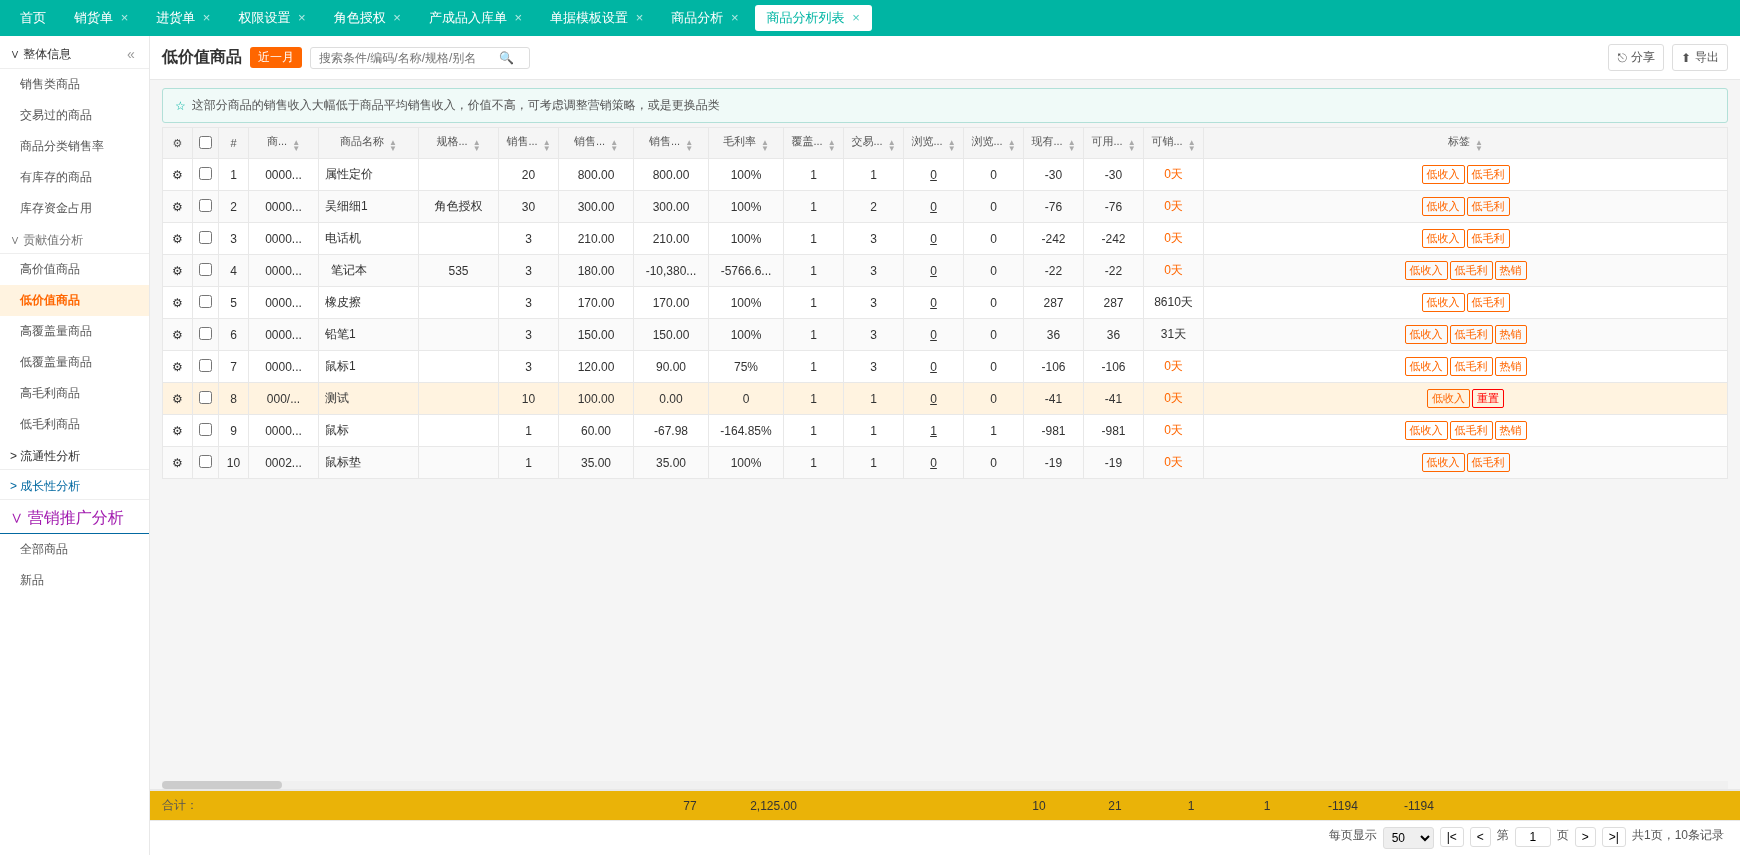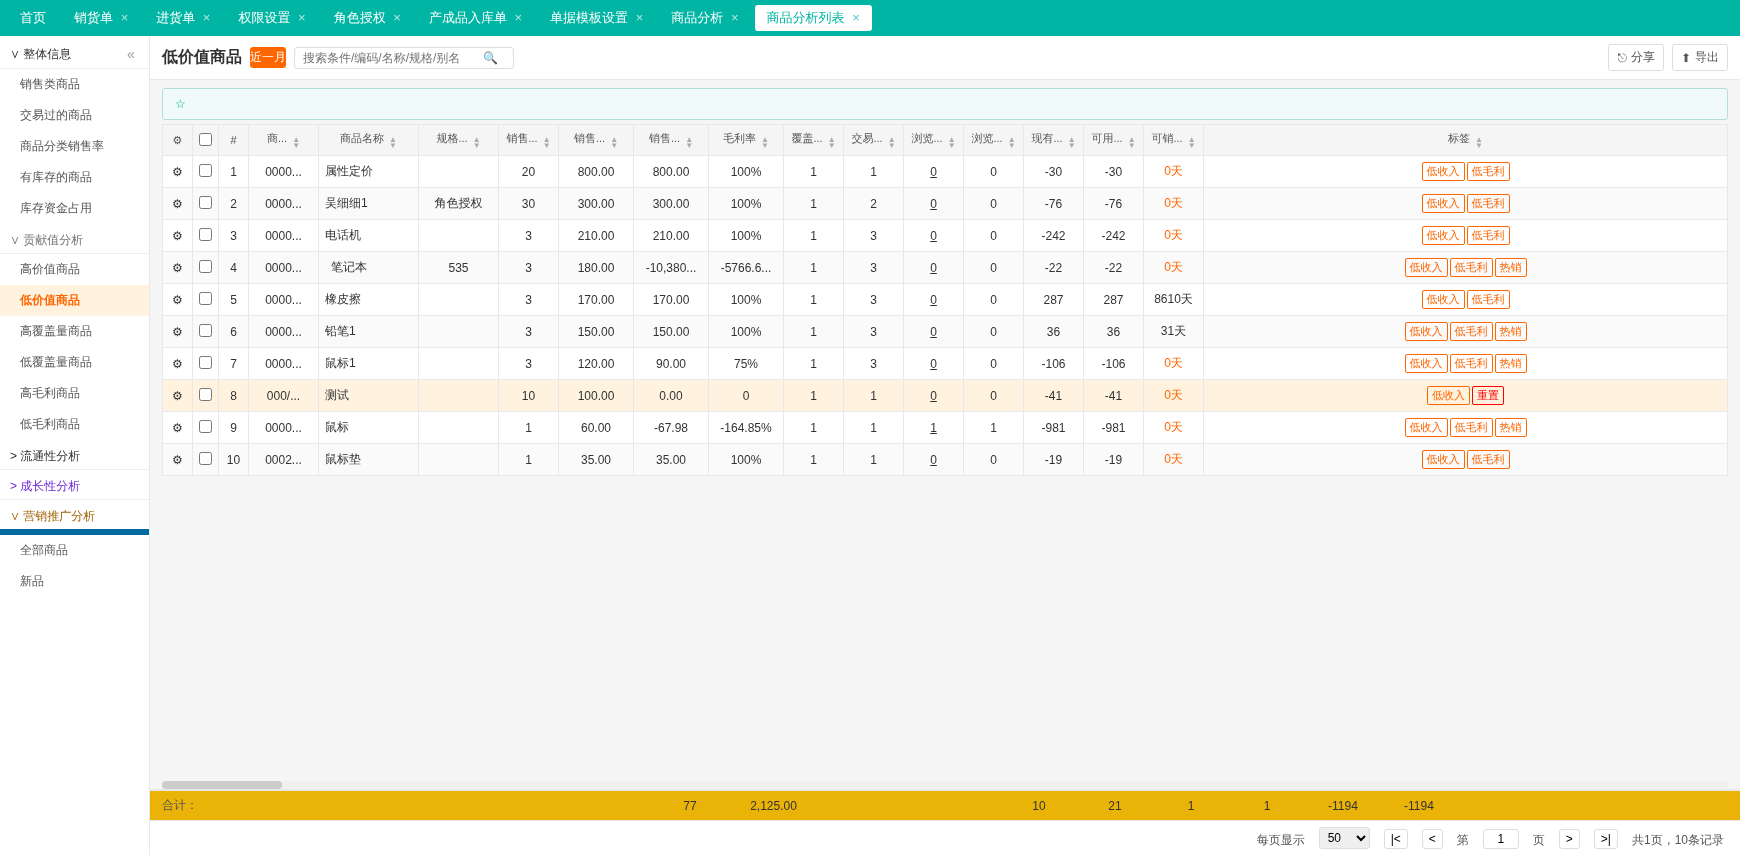--- a/index.html
+++ b/index.html
@@ -19,21 +19,21 @@
     .sidebar-item { padding: 7px 16px 7px 20px; cursor: pointer; color: #555; font-size: 12px; }
     .sidebar-item.active { background: #fff3e0; color: #ff6600; font-weight: bold; }
     .sidebar-collapse-btn { width: 20px; height: 20px; display: flex; align-items: center; justify-content: center; cursor: pointer; color: #999; font-size: 14px; }
 
     
     .content { flex: 1; display: flex; flex-direction: column; overflow: hidden; }
 
     
     .content-header { display: flex; align-items: center; padding: 8px 12px; background: #fff; border-bottom: 1px solid #e8e8e8; gap: 8px; }
     .page-title { font-size: 16px; font-weight: bold; color: #333; }
-    .period-tag { background: #ff6600; color: #fff; padding: 2px 0; border-radius: 3px; font-size: 12px; cursor: pointer; }
+    .period-tag { background: #ff6600; color: #fff; padding: 2px 8px; border-radius: 3px; font-size: 12px; cursor: pointer; }
     .search-box { display: flex; align-items: center; border: 1px solid #ddd; border-radius: 3px; padding: 3px 8px; min-width: 220px; }
     .search-box input { border: none; outline: none; font-size: 12px; width: 180px; }
     .search-icon { color: #ff6600; cursor: pointer; }
     .header-actions { margin-left: auto; display: flex; gap: 8px; }
     .action-btn { display: flex; align-items: center; gap: 4px; color: #555; cursor: pointer; font-size: 12px; padding: 4px 8px; border: 1px solid #ddd; border-radius: 3px; background: #fff; }
 
     
     .alert-banner { background: #f0faf8; border: 1px solid #b2e0d8; margin: 8px 12px 4px 12px; padding: 8px 12px; border-radius: 3px; color: #555; font-size: 12px; display: flex; align-items: center; gap: 6px; }
     .alert-icon { color: #00b5a3; }
 
@@ -45,21 +45,21 @@
     th .sort-icons { display: inline-flex; flex-direction: column; margin-left: 2px; line-height: 6px; font-size: 8px; color: #aaa; }
     td { border: 1px solid #e8e8e8; padding: 5px 6px; text-align: center; font-size: 12px; color: #333; white-space: nowrap; }
     tr:nth-child(even) { background: #fafafa; }
     tr.highlight-row { background: #fff3e0 !important; }
     .tag { display: inline-block; padding: 1px 4px; border-radius: 2px; font-size: 11px; margin: 1px; }
     .tag-orange { color: #ff6600; border: 1px solid #ff6600; }
     .tag-red { color: #f00; border: 1px solid #f00; }
     .underline { text-decoration: underline; cursor: pointer; }
 
     
-    .pagination-area { display: flex; align-items: flex-end; justify-content: flex-end; padding: 6px 16px; background: #fff; border-top: 1px solid #e8e8e8; gap: 14px; font-size: 12px; color: #555; }
+    .pagination-area { display: flex; align-items: flex-start; justify-content: flex-end; padding: 6px 16px; background: #fff; border-top: 1px solid #e8e8e8; gap: 6px; font-size: 12px; color: #555; }
     .page-size-select { border: 1px solid #ddd; padding: 2px 4px; border-radius: 3px; font-size: 12px; }
     .page-btn { border: 1px solid #ddd; background: #fff; padding: 2px 6px; border-radius: 3px; cursor: pointer; font-size: 12px; }
     .page-btn:disabled { color: #ccc; cursor: not-allowed; }
     .page-input { border: 1px solid #ddd; width: 36px; text-align: center; padding: 2px; border-radius: 3px; font-size: 12px; }
 
     
     .table-scroll-bar { height: 8px; background: #f0f0f0; margin: 0 12px; position: relative; }
     .table-scroll-thumb { height: 8px; width: 120px; background: #ccc; border-radius: 4px; position: absolute; left: 0; }
   </style>
 </head>
@@ -92,22 +92,22 @@
 
     <div style="padding:8px 10px 4px 10px; font-size:12px; color:#737373; border-bottom:1px solid #eee;">∨ 贡献值分析</div>
     <div class="sidebar-item">高价值商品</div>
     <div class="sidebar-item active">低价值商品</div>
     <div class="sidebar-item">高覆盖量商品</div>
     <div class="sidebar-item">低覆盖量商品</div>
     <div class="sidebar-item">高毛利商品</div>
     <div class="sidebar-item">低毛利商品</div>
 
     <div style="padding:8px 10px 4px 10px; font-size:12px; color:#333; border-bottom:1px solid #eee;">&gt; 流通性分析</div>
-    <div style="padding:8px 10px 4px 10px; font-size:12px; color:#6d28d9; border-bottom:1px solid #eee;">&gt; 成长性分析</div>
-    <div style="padding:8px 10px 4px 10px; font-size:12px; color:#a16207; border-bottom:6px solid #0369a1;">∨ 营销推广分析</div>
+    <div style="padding:8px 10px 4px 10px; font-size:12px; color:#0369a1; border-bottom:1px solid #eee;">&gt; 成长性分析</div>
+    <div style="padding:8px 10px 4px 10px; font-size:16px; color:#a21caf; border-bottom:1px solid #0369a1;">∨ 营销推广分析</div>
     <div class="sidebar-item">全部商品</div>
     <div class="sidebar-item">新品</div>
   </div>
 
   <div class="content">
 
     <div class="content-header">
       <span class="page-title">低价值商品</span>
       <span class="period-tag">近一月</span>
       <div class="search-box">
@@ -121,20 +121,21 @@
         </button>
         <button class="action-btn">
           <span>⬆</span>
           <span>导出</span>
         </button>
       </div>
     </div>
 
     <div class="alert-banner">
       <span class="alert-icon">☆</span>
+      <span>这部分商品的销售收入大幅低于商品平均销售收入，价值不高，可考虑调整营销策略，或是更换品类</span>
     </div>
 
     <div class="table-container">
       <table>
         <thead>
           <tr>
             <th style="width:30px;">⚙</th>
             <th style="width:24px;"><input type="checkbox" style=""></th>
             <th style="width:30px;">#</th>
             <th style="width:70px;">商... <span class="sort-icons">

